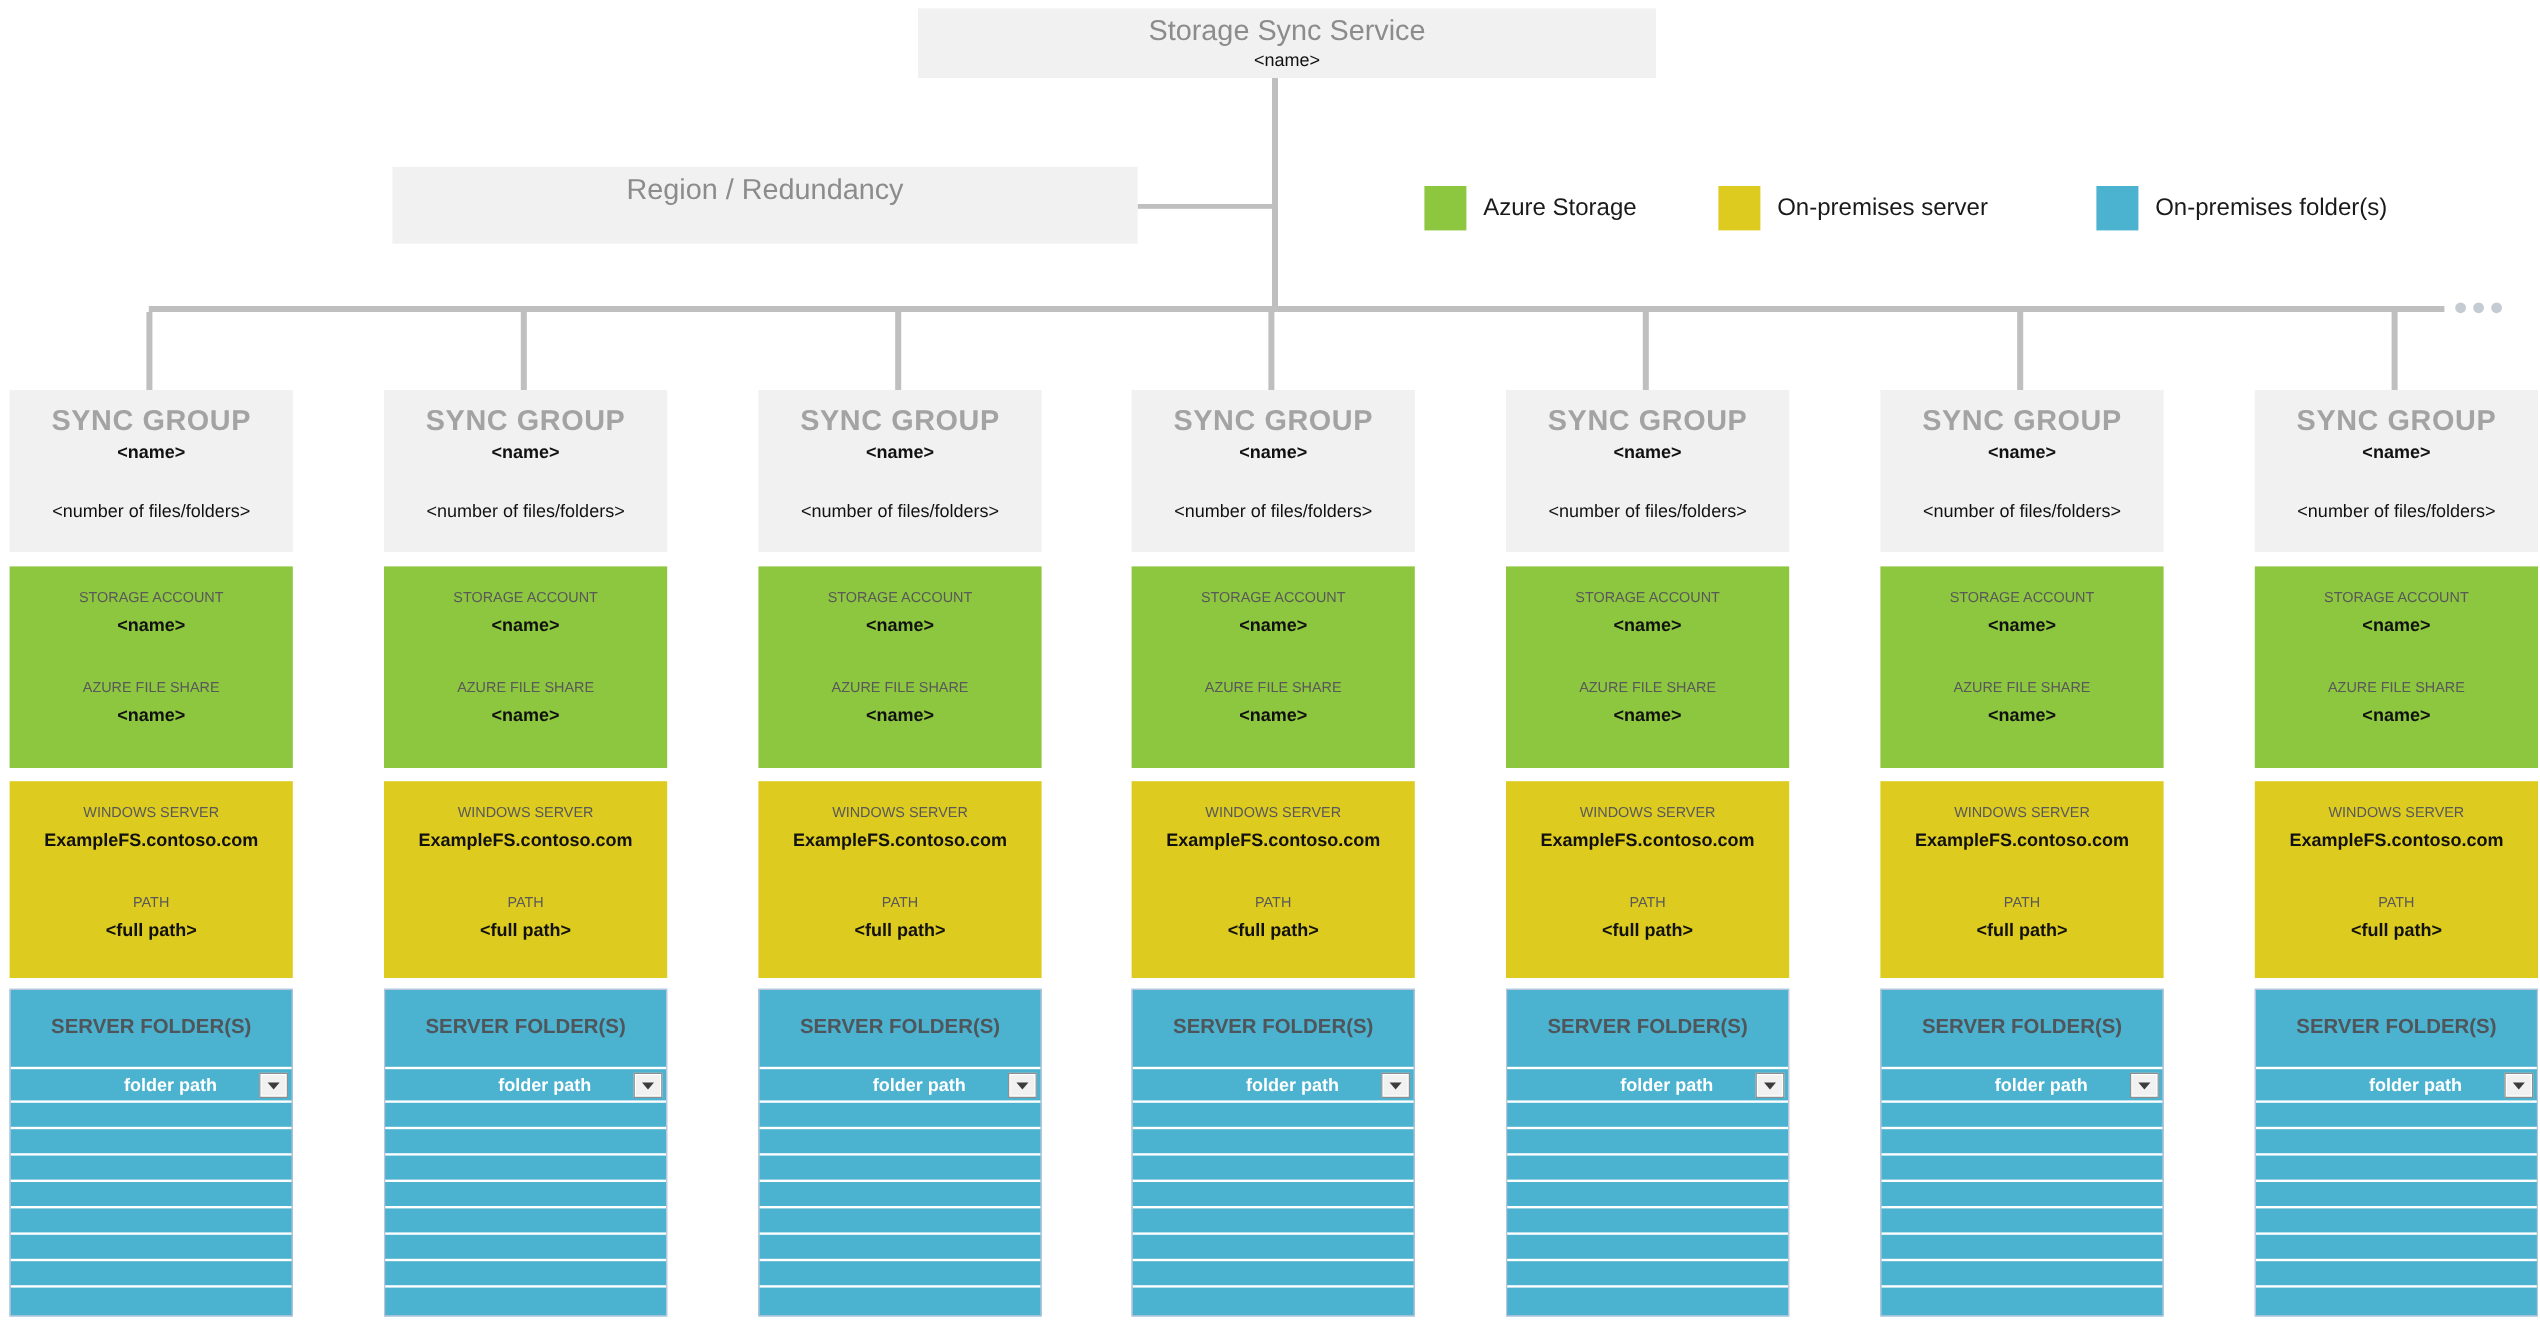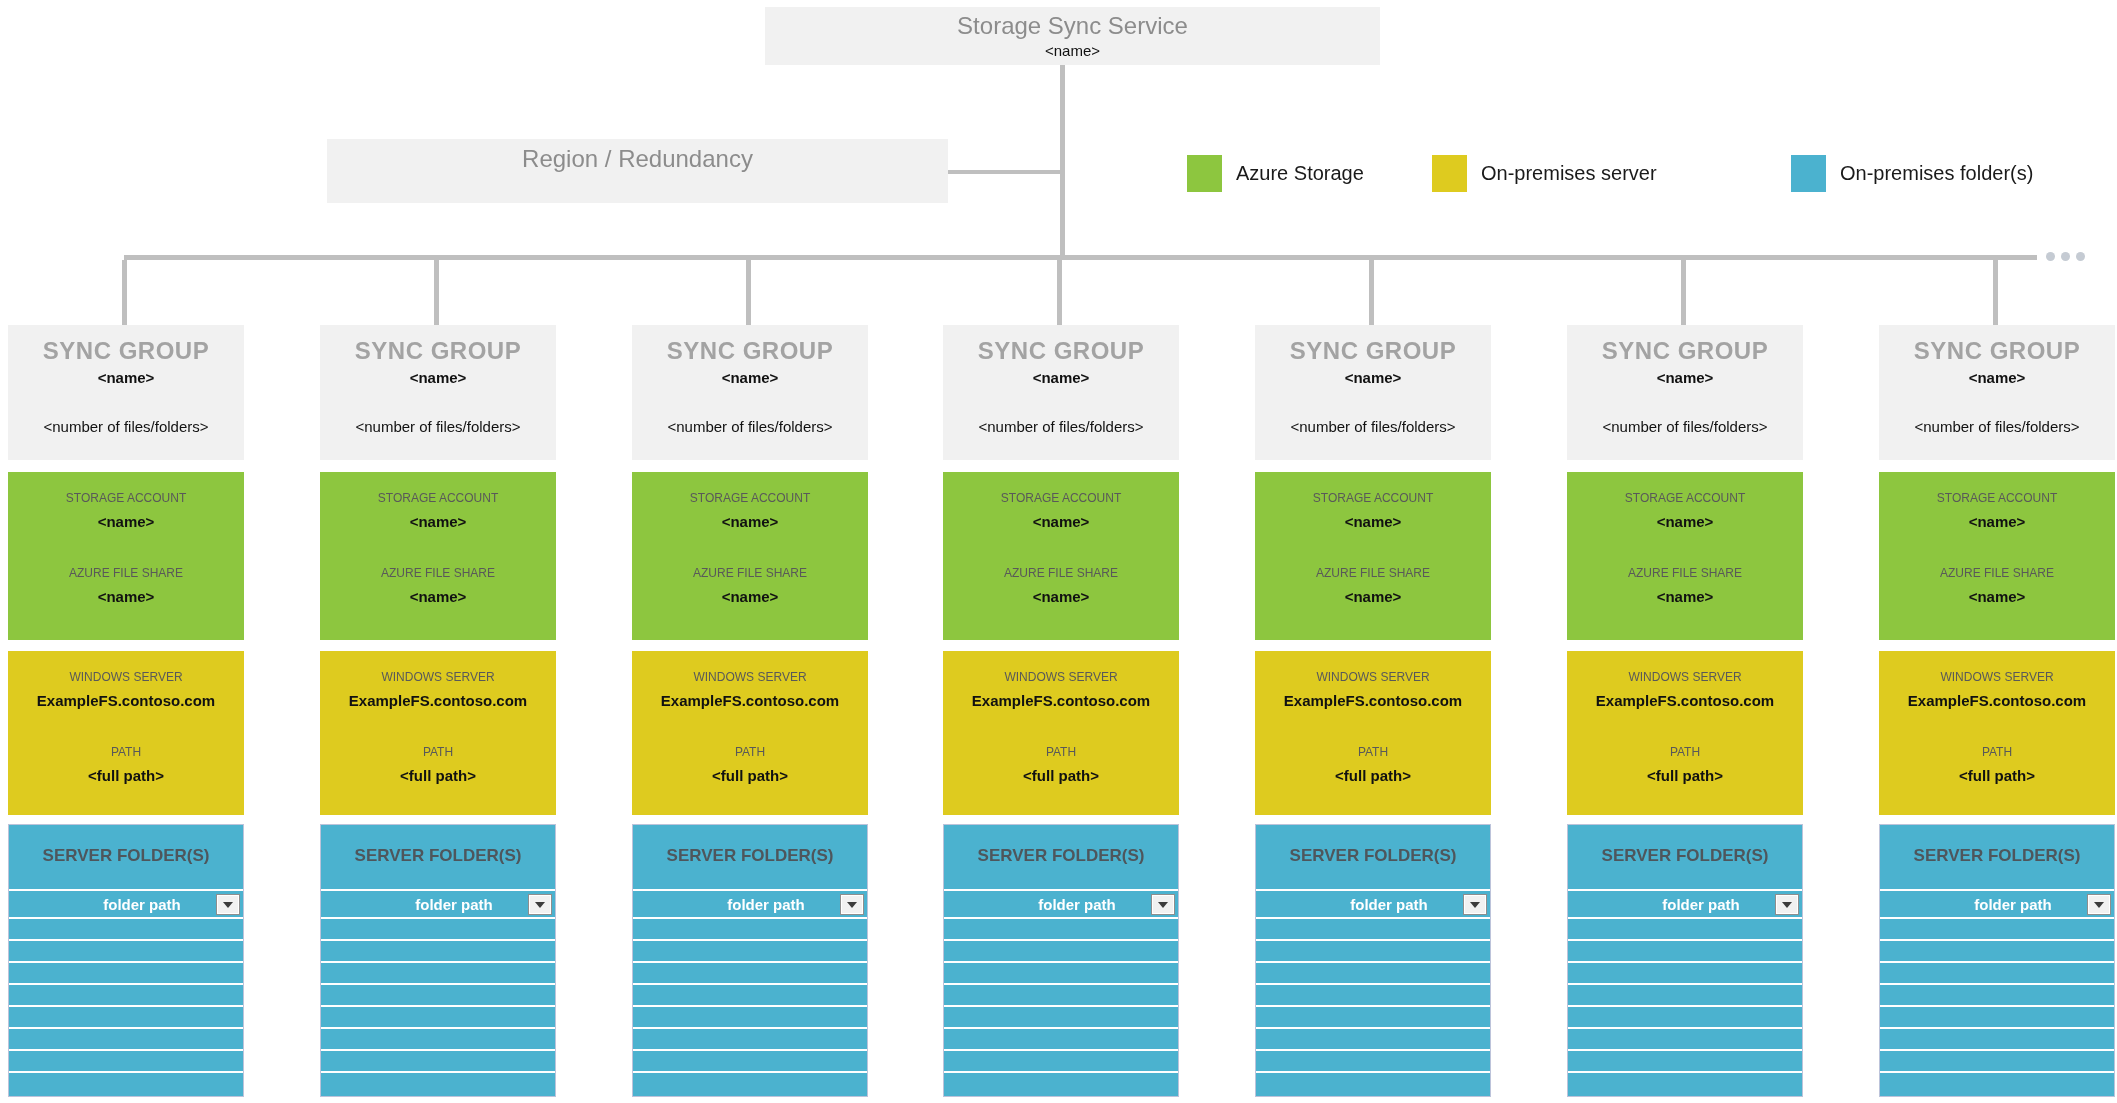--- a/index.html
+++ b/index.html
@@ -12,21 +12,21 @@
 
   
   .gray-card{background:var(--box-gray);text-align:center;}
   .top-box{left:765px;top:7px;width:615px;height:58px;padding-top:6px;}
   .region-box{left:327px;top:139px;width:621px;height:64px;padding-top:7px;}
   .big-title{font-size:24px;font-weight:normal;color:var(--title-gray);line-height:26px;}
   .sub-name{font-size:15px;color:#111;line-height:20px;margin-top:2px;}
 
   
   .legend-item{top:154px;height:38px;display:flex;align-items:center;gap:14px;}
-  .legend-item.l0{left:1166px;margin-left:21px;} .legend-item.l1{left:1432px;} .legend-item.l2{left:1791px;}
+  .legend-item.l0{left:1166px;margin-left:21px;} .legend-item.l1{left:1432px;} .legend-item.l2{left:1747px;}
   .swatch{width:35px;height:37px;flex:0 0 auto;}
   .legend-label{font-size:20px;color:#1a1a1a;white-space:nowrap;}
 
   
   .line{background:var(--line-gray);}
   .vline-center{left:1060px;top:64px;width:5px;height:196px;}
   .region-connector{left:948px;top:170px;width:114px;height:4px;}
   .hline-main{left:124px;top:255px;width:1913px;height:5px;}
   .dots{left:2046px;top:252px;display:flex;gap:6px;}
   .dot{width:9px;height:9px;border-radius:50%;background:#C5CBD3;}

